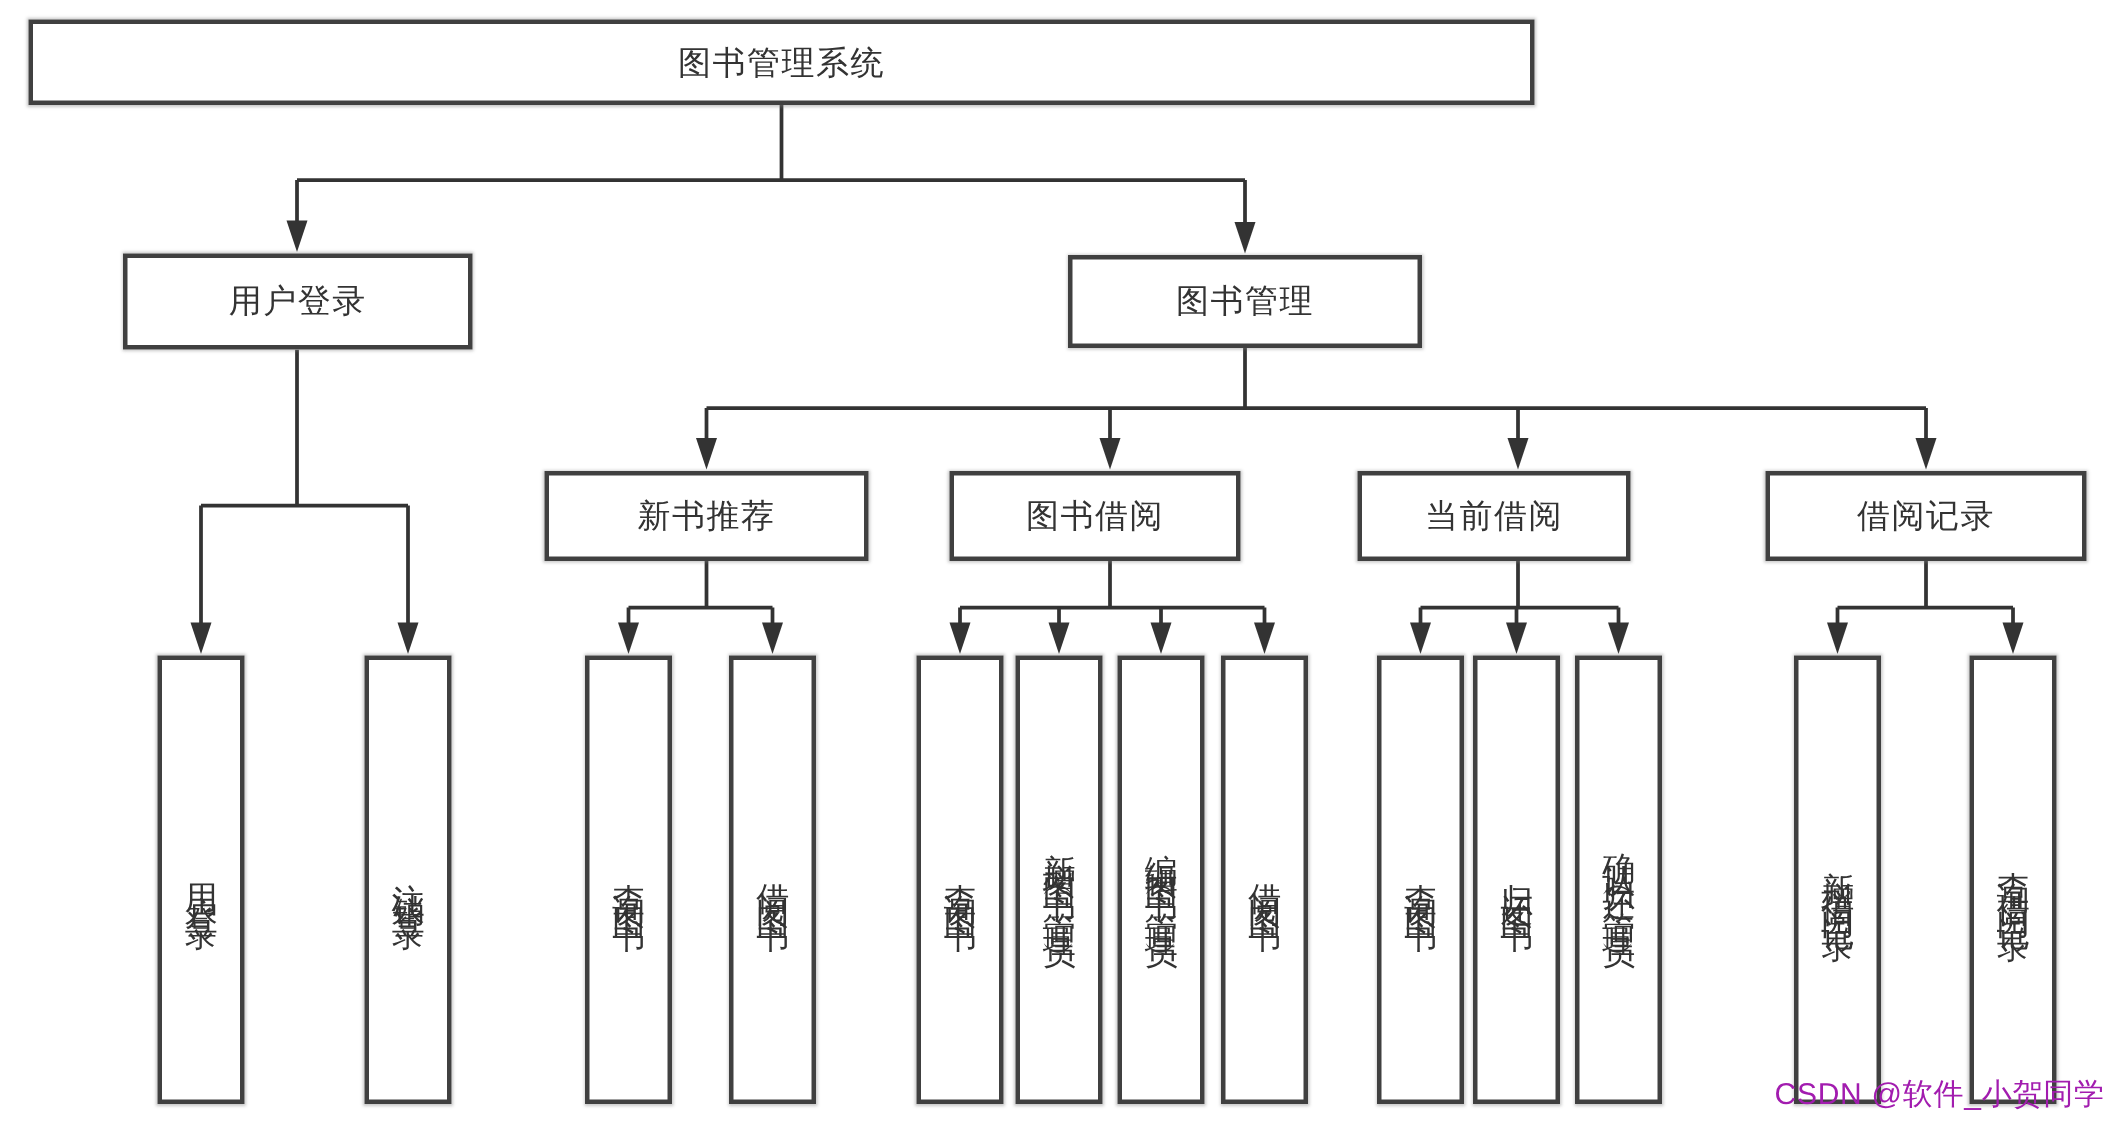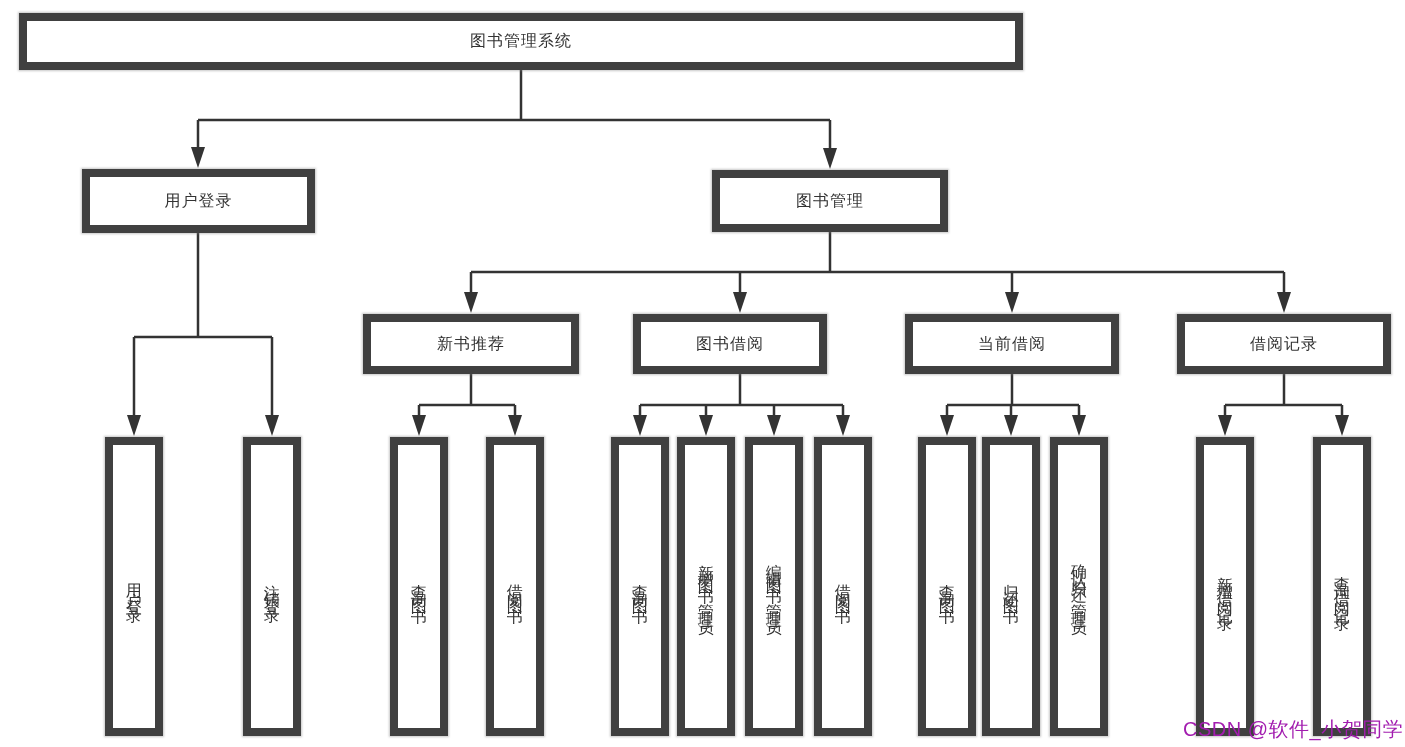--- a/index.html
+++ b/index.html
@@ -17,28 +17,28 @@
   }
   #connector-layer {
     position: absolute;
     left: 0; top: 0;
     z-index: 0;
   }
   .node {
     position: absolute;
     box-sizing: border-box;
     background: #ffffff;
-    border: 8px solid #404040;
+    border: 3px solid #404040;
     box-shadow: 0 0 2px 1px rgba(130,130,130,0.45);
     display: flex;
     align-items: center;
     justify-content: center;
     z-index: 1;
     color: #333333;
-    font-size: 16px;
+    font-size: 22px;
   }
   .node .hlabel {
     white-space: nowrap;
     letter-spacing: 1px;
   }
   .node .vlabel {
     writing-mode: vertical-rl;
     text-orientation: mixed;
     letter-spacing: 8px;
     line-height: 1.1;
@@ -143,21 +143,21 @@
   <div class="node" style="left:712px; top:170px; width:236px; height:62px;font-family:Liberation Mono, monospace;">
     <span class="hlabel">图书管理</span>
   </div>
 
   <div class="node" style="left:363px; top:314px; width:216px; height:60px;">
     <span class="hlabel">新书推荐</span>
   </div>
   <div class="node" style="left:633px; top:314px; width:194px; height:60px;">
     <span class="hlabel">图书借阅</span>
   </div>
-  <div class="node" style="left:905px; top:314px; width:214px; height:60px;">
+  <div class="node" style="left:905px; top:314px; width:182px; height:60px;">
     <span class="hlabel">当前借阅</span>
   </div>
   <div class="node" style="left:1177px; top:314px; width:214px; height:60px;">
     <span class="hlabel">借阅记录</span>
   </div>
 
   <div class="node" style="left:105px; top:437px; width:58px; height:299px;">
     <span class="vlabel">用户登录</span>
   </div>
   <div class="node" style="left:243px; top:437px; width:58px; height:299px;">

